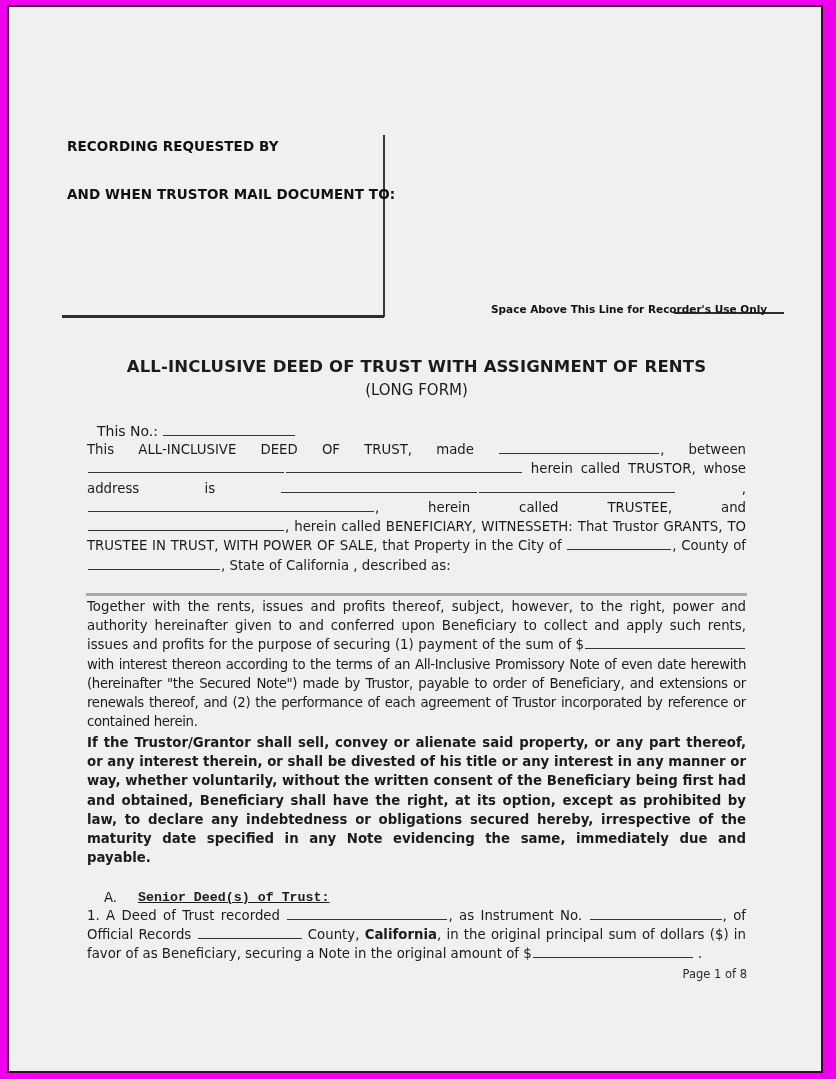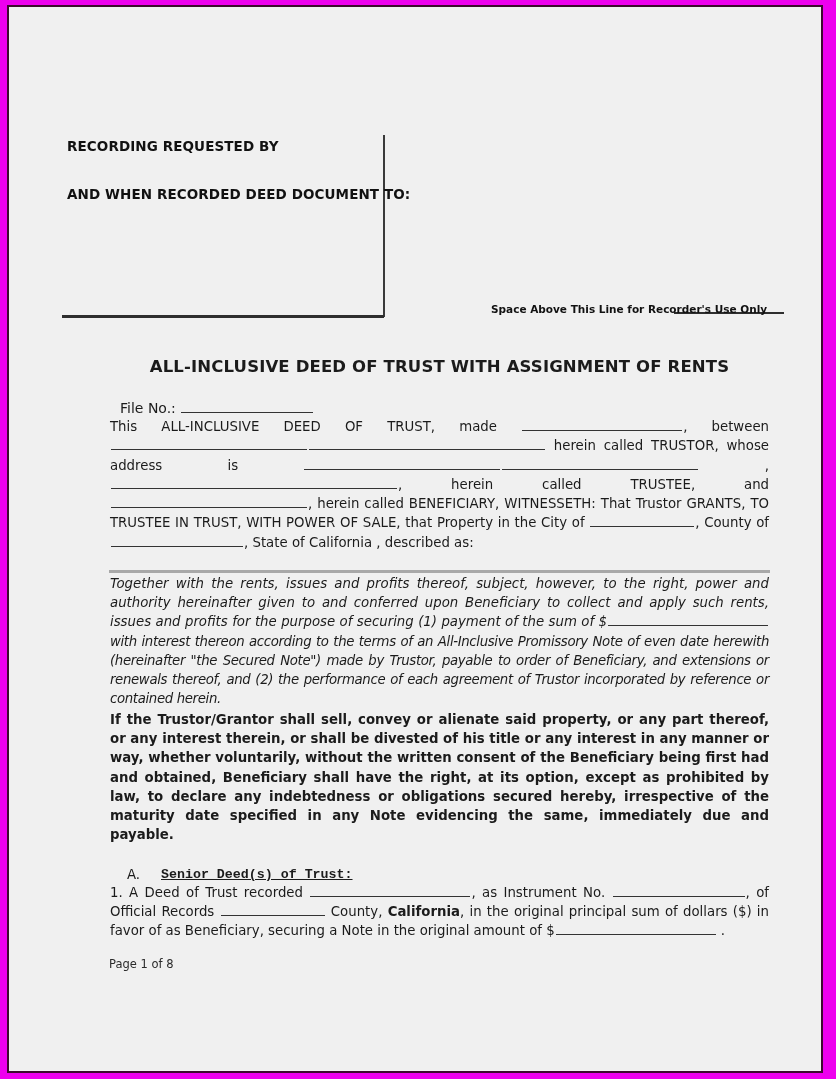--- a/index.html
+++ b/index.html
@@ -87,21 +87,21 @@
     font-weight: bold;
     font-size: 10.5px;
     color: #111;
     white-space: nowrap;
     margin-left: 32px;
   }
 
   
   .content {
     position: absolute;
-    left: 100px;
+    left: 77px;
     top: 350px;
     width: 661px;
     color: #1b1b1b;
   }
   .doc-title {
     text-align: center;
     font-weight: bold;
     font-size: 16.5px;
     letter-spacing: 0.15px;
     margin: 0;
@@ -122,21 +122,21 @@
     margin: 1px;
     text-align: justify;
   }
   .para-main { margin-top: 17px; }
   .full-rule {
     margin-top: 18px;
     width: 100%;
     height: 3px;
     background: #a8a8a8;
   }
-  .para-rents { margin-top: 17px; font-style: italic; }
+  .para-rents { margin-top: 17px; }
   .para-grantor { margin-top: 18px; font-weight: bold; }
 
   .section-head {
     margin-top: 22px;
     font-size: 13.3px;
     display: flex;
   }
   .section-letter {
     display: inline-block;
     width: 52px;
@@ -144,22 +144,22 @@
   }
   .section-title {
     font-weight: bold;
     text-decoration: underline;
     font-family: Liberation Mono, monospace;
   }
   .para-senior { margin-top: 3px; }
   .para-item1 { margin-top: 22px; }
 
   .page-footer {
-    margin-top: 17px;
-    text-align: left;
+    margin-top: 4px;
+    text-align: right;
     font-size: 11.5px;
     color: #2b2b2b;
   }
 
   
   .blank {
     display: inline-block;
     border-bottom: 1.4px solid #333;
     height: 0.92em;
     vertical-align: baseline;
@@ -180,29 +180,30 @@
 <div class="frame">
   <div class="frame-inner-dark"></div>
 
   <div class="page">
 
     <div class="recorder">
       <div class="recorder-vline"></div>
       <div class="recorder-rule-left"></div>
       <div class="recorder-rule-right"></div>
       <div class="recorder-label l1">RECORDING REQUESTED BY</div>
-      <div class="recorder-label l2">AND WHEN RECORDED DEED DOCUMENT TO:</div>
+      <div class="recorder-label l2">AND WHEN TRUSTOR MAIL DOCUMENT TO:</div>
       <div class="recorder-note">Space Above This Line for Recorder's Use Only</div>
     </div>
 
     <div class="content">
 
       <h1 class="doc-title">ALL-INCLUSIVE DEED OF TRUST WITH ASSIGNMENT OF RENTS</h1>
-
-      <div class="file-no"><span>File No.: </span><span class="blank b-md"></span></div>
+      <div class="doc-subtitle">(LONG FORM)</div>
+
+      <div class="file-no"><span>This No.: </span><span class="blank b-md"></span></div>
 
       <p class="body-text para-main"><span>This ALL-INCLUSIVE DEED OF TRUST, made </span><span class="blank b-lg"></span><span>, between </span><span class="blank b-xl"></span><span class="blank b-xxl"></span><span> herein called TRUSTOR, whose address is </span><span class="blank b-xl"></span><span class="blank b-xl"></span><span> , </span><span class="blank b-fill"></span><span>, herein called TRUSTEE, and </span><span class="blank b-xl"></span><span>, herein called BENEFICIARY, WITNESSETH: That Trustor GRANTS, TO TRUSTEE IN TRUST, WITH POWER OF SALE, that Property in the City of </span><span class="blank b-sm"></span><span>, County of </span><span class="blank b-md"></span><span>, State of California , described as:</span></p>
 
       <div class="full-rule"></div>
 
       <p class="body-text para-rents"><span>Together with the rents, issues and profits thereof, subject, however, to the right, power and authority hereinafter given to and conferred upon Beneficiary to collect and apply such rents, issues and profits for the purpose of securing (1) payment of the sum of $</span><span class="blank b-lg"></span><span class="tight"> with interest thereon according to the terms of an All-Inclusive Promissory Note of even date herewith (hereinafter "the Secured Note") made by Trustor, payable to order of Beneficiary, and extensions or renewals thereof, and (2) the performance of each agreement of Trustor incorporated by reference or contained herein.</span></p>
 
       <p class="body-text para-grantor">If the Trustor/Grantor shall sell, convey or alienate said property, or any part thereof, or any interest therein, or shall be divested of his title or any interest in any manner or way, whether voluntarily, without the written consent of the Beneficiary being first had and obtained, Beneficiary shall have the right, at its option, except as prohibited by law, to declare any indebtedness or obligations secured hereby, irrespective of the maturity date specified in any  Note evidencing the same, immediately due and payable.</p>
 
       <div class="section-head">

